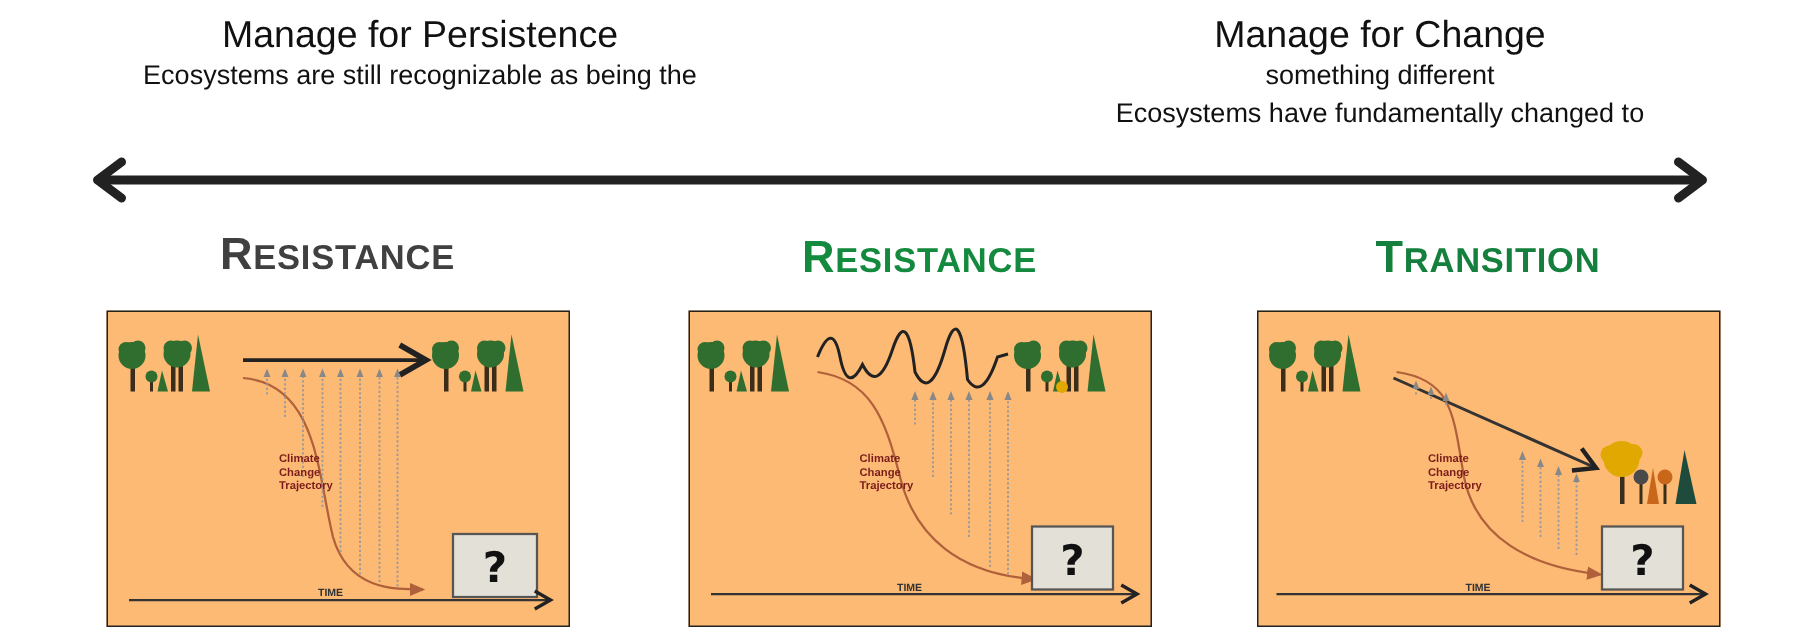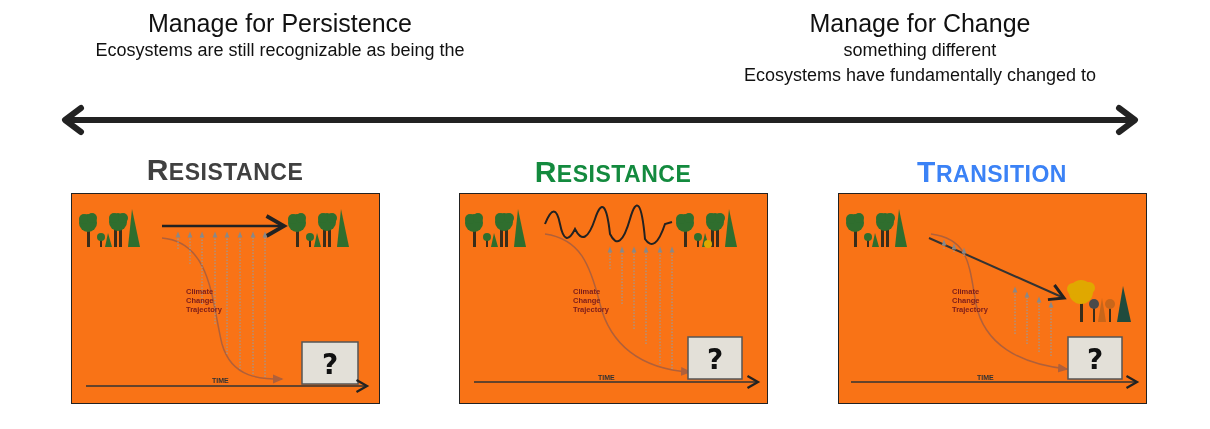--- a/index.html
+++ b/index.html
@@ -5,21 +5,21 @@
   html, body { margin: 0; padding: 0; background: #ffffff; }
   body { width: 1210px; height: 429px; position: relative; overflow: hidden; font-family: "Liberation Sans", "DejaVu Sans", sans-serif; color: #111; }
   .hdr { position: absolute; text-align: center; }
   .hdr .title { font-weight: normal; font-size: 25px; line-height: 30px; color: #111; }
   .hdr .sub { font-size: 18px; line-height: 25px; color: #111; }
   #hdr-left { left: 40px; width: 480px; top: 8px; }
   #hdr-right { left: 680px; width: 480px; top: 8px; text-align: center; }
   #spectrum { position: absolute; left: 55px; top: 100px; width: 1090px; height: 40px; }
   .cat-title { position: absolute; font-weight: bold; font-size: 30px; letter-spacing: 0.5px; text-align: center; }
   .cat-title .small { font-size: 23px; }
-  .panel { position: absolute; border: 1.5px solid #222; background: #f97316; top: 193px; height: 209px; }
+  .panel { position: absolute; border: 1.5px solid #222; background: #fdba74; top: 207px; height: 209px; }
   .panel svg { position: absolute; left: 0; top: 0; }
 </style>
 </head>
 <body>
 
 <div class="hdr" id="hdr-left">
   <div class="title">Manage for Persistence</div>
   <div class="sub">Ecosystems are still recognizable as being the</div>
 </div>
 
@@ -30,21 +30,21 @@
 </div>
 
 <svg id="spectrum" viewBox="0 0 1090 40">
   <line x1="14" y1="20" x2="1076" y2="20" stroke="#222" stroke-width="6"></line>
   <polyline points="26,8 10,20 26,32" fill="none" stroke="#222" stroke-width="6" stroke-linecap="round" stroke-linejoin="round"></polyline>
   <polyline points="1064,8 1080,20 1064,32" fill="none" stroke="#222" stroke-width="6" stroke-linecap="round" stroke-linejoin="round"></polyline>
 </svg>
 
 <div class="cat-title" style="left:100px; width:250px; top:153px; color:#404040;"><span>R</span><span class="small">ESISTANCE</span></div>
 <div class="cat-title" style="left:488px; width:250px; top:155px; color:#138a3e;"><span>R</span><span class="small">ESISTANCE</span></div>
-<div class="cat-title" style="left:867px; width:250px; top:155px; color:#3b82f6;"><span>T</span><span class="small">RANSITION</span></div>
+<div class="cat-title" style="left:867px; width:250px; top:155px; color:#15803d;"><span>T</span><span class="small">RANSITION</span></div>
 
 <svg width="0" height="0" style="position:absolute">
   <defs>
     <g id="forest">
       <rect x="9" y="22" width="3" height="18" fill="#3a2d1a"></rect>
       <circle cx="10" cy="16" r="9" fill="#2f6e2e"></circle>
       <circle cx="6" cy="12" r="5" fill="#2f6e2e"></circle>
       <circle cx="14" cy="11" r="5" fill="#2f6e2e"></circle>
       <rect x="22" y="32" width="2" height="8" fill="#3a2d1a"></rect>
       <circle cx="23" cy="30" r="4" fill="#2f6e2e"></circle>

